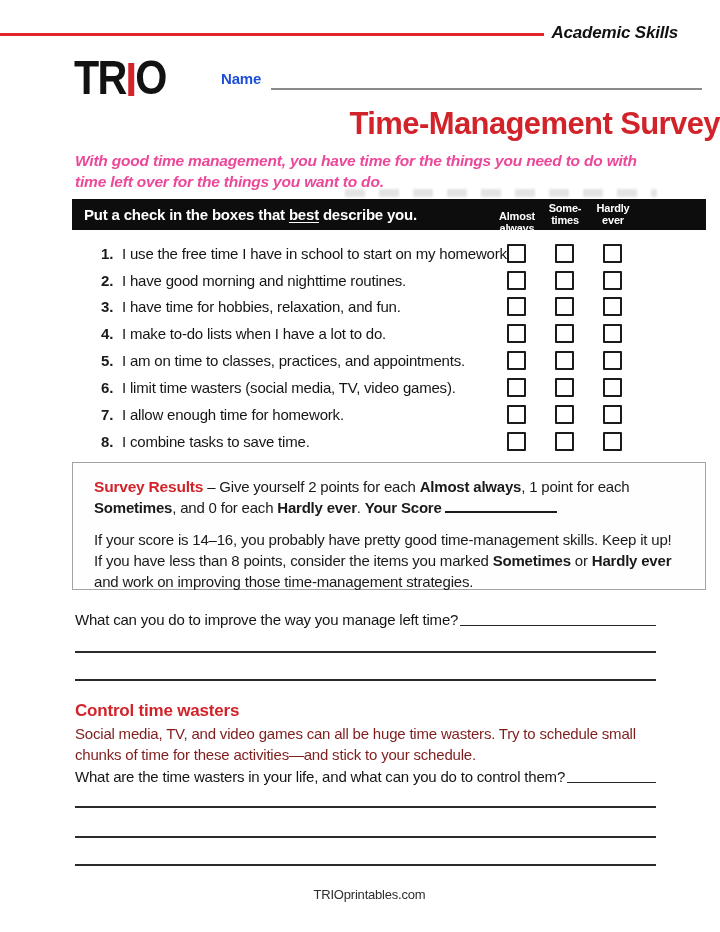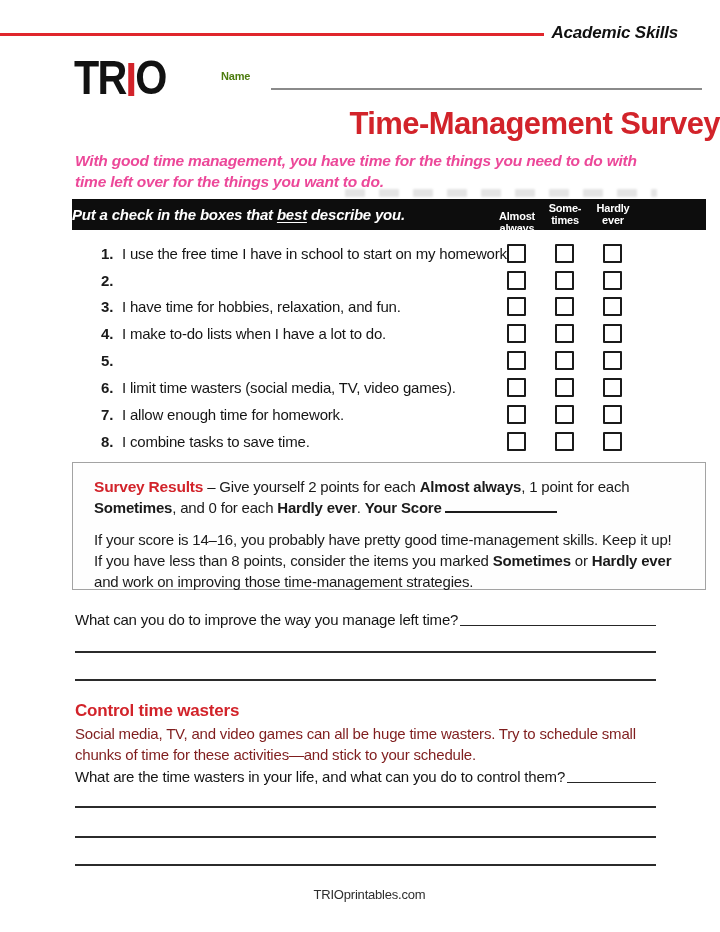--- a/index.html
+++ b/index.html
@@ -22,21 +22,21 @@
     text-align: right; font-size: 17px; font-weight: bold; font-style: italic;
     color: #111;
   }
   .logo {
     position: absolute; top: 50px; left: 74px;
     font-size: 48px; font-weight: 900; letter-spacing: -2px;
     transform: scaleX(0.86); transform-origin: left top;
     color: #121212; white-space: nowrap;
   }
   .logo .logo-i { color: #D2232A; display: inline-block; transform: translateY(2px); }
-  .name-label { position: absolute; top: 70px; left: 221px; font-size: 11px; font-weight: bold; color: #4d7c0f; }
+  .name-label { position: absolute; top: 70px; left: 221px; font-size: 15px; font-weight: bold; color: #1d4ed8; }
   .name-line { position: absolute; top: 88px; left: 271px; width: 431px; height: 0; border-bottom: 2px solid #8a8a8a; }
 
   
   .doc-title {
     position: absolute; top: 106px; left: 0; width: 720px;
     text-align: right; font-size: 31px; font-weight: 800; letter-spacing: -0.6px;
     color: #D2232A;
   }
   .intro {
     position: absolute; top: 150px; left: 75px; width: 578px;
@@ -47,21 +47,21 @@
     background: repeating-linear-gradient(90deg, #c4c4c4 0 20px, transparent 20px 34px);
     opacity: 0.45; filter: blur(0.8px);
   }
 
   
   .survey-bar {
     position: absolute; top: 199px; left: 72px; width: 634px; height: 31px;
     background: #0d0d0d; color: #ffffff;
     display: flex; align-items: center;
   }
-  .survey-bar .instruction { font-size: 15px; font-weight: bold; white-space: nowrap; font-style: italic; }
+  .survey-bar .instruction { font-size: 15px; font-weight: bold; padding-left: 12px; white-space: nowrap; }
   .survey-bar .instruction .emph { text-decoration: underline; text-underline-offset: 2px; }
   .col-head {
     position: absolute; top: 4px; width: 56px;
     text-align: center; font-size: 11px; font-weight: bold; line-height: 11.5px;
   }
   .col-head.c1 { left: 417px; margin-top: 8px; }
   .col-head.c2 { left: 465px; }
   .col-head.c3 { left: 513px; }
 
   
@@ -131,40 +131,42 @@
 
   <div class="survey-row" style="top:243px">
     <span class="item-num">1.</span>
     <span class="item-text">I use the free time I have in school to start on my homework.</span>
     <span class="cb c1"></span>
     <span class="cb c2"></span>
     <span class="cb c3"></span>
   </div>
   <div class="survey-row" style="top:270px">
     <span class="item-num">2.</span>
+    <span class="item-text">I have good morning and nighttime routines.</span>
     <span class="cb c1"></span>
     <span class="cb c2"></span>
     <span class="cb c3"></span>
   </div>
   <div class="survey-row" style="top:296px">
     <span class="item-num">3.</span>
     <span class="item-text">I have time for hobbies, relaxation, and fun.</span>
     <span class="cb c1"></span>
     <span class="cb c2"></span>
     <span class="cb c3"></span>
   </div>
   <div class="survey-row" style="top:323px">
     <span class="item-num">4.</span>
     <span class="item-text">I make to-do lists when I have a lot to do.</span>
     <span class="cb c1"></span>
     <span class="cb c2"></span>
     <span class="cb c3"></span>
   </div>
   <div class="survey-row" style="top:350px">
     <span class="item-num">5.</span>
+    <span class="item-text">I am on time to classes, practices, and appointments.</span>
     <span class="cb c1"></span>
     <span class="cb c2"></span>
     <span class="cb c3"></span>
   </div>
   <div class="survey-row" style="top:377px">
     <span class="item-num">6.</span>
     <span class="item-text">I limit time wasters (social media, TV, video games).</span>
     <span class="cb c1"></span>
     <span class="cb c2"></span>
     <span class="cb c3"></span>

